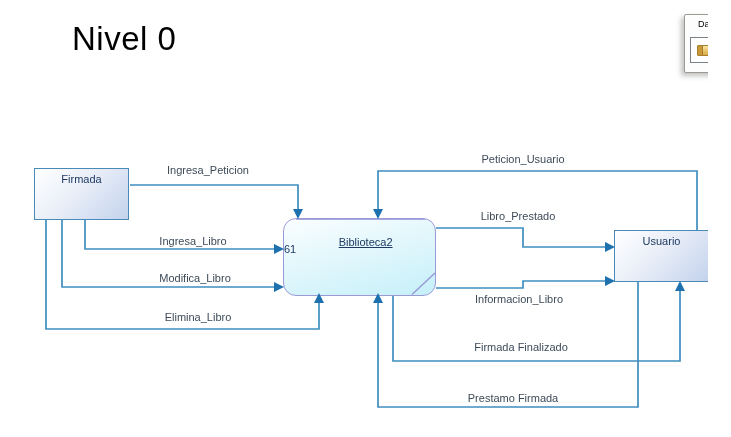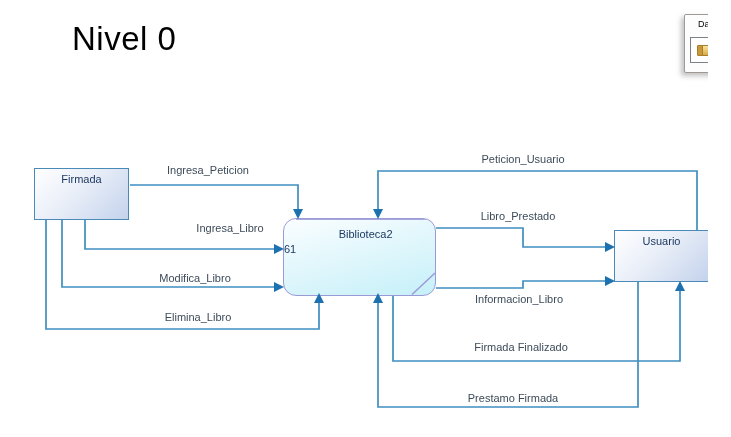--- a/index.html
+++ b/index.html
@@ -27,21 +27,21 @@
     background:linear-gradient(165deg,#fbfeff 0%, #e2f7fc 45%, #c6f0f9 100%);
     display:flex; flex-direction:row; overflow:hidden;
     font-size:11px; color:#1e3a63;
   }
   .proc-top {
     height:36px; display:flex; justify-content:center; align-items:flex-end;
     padding-bottom:2px;
   }
   .proc-bottom {
     flex:1; border-top:1.5px solid #a7a7dc;
-    display:flex; justify-content:center; align-items:flex-start; padding-top:8px;
+    display:flex; justify-content:center; align-items:flex-start; padding-top:16px;text-decoration:underline;
   }
   
   svg.connectors {
     position:absolute; left:0; top:0; width:731px; height:437px;
     pointer-events:none;
   }
   svg.connectors polyline { fill:none; stroke:#3f8fc0; stroke-width:1.7; }
   
   .flabel {
     position:absolute; transform:translateX(-50%);
@@ -107,21 +107,21 @@
     <polyline points="46,220 46,329 319,329 319,295" marker-end="url(#arrow)"></polyline>
     <polyline points="697,230 697,171 378,171 378,217" marker-end="url(#arrow)"></polyline>
     <polyline points="436,228 523,228 523,247 613,247" marker-end="url(#arrow)"></polyline>
     <polyline points="436,288 523,288 523,281 613,281" marker-end="url(#arrow)"></polyline>
     <polyline points="393,296 393,361 680,361 680,283" marker-end="url(#arrow)"></polyline>
     <polyline points="638,281 638,407 378,407 378,295" marker-end="url(#arrow)"></polyline>
     <line x1="412" y1="294.5" x2="435" y2="273" stroke="#9a9ad9" stroke-width="1.5"></line>
   </svg>
 
   <div class="flabel" style="left:208px; top:164px;">Ingresa_Peticion</div>
-  <div class="flabel" style="left:193px; top:222px;margin-left:37px;">Ingresa_Libro</div>
+  <div class="flabel" style="left:193px; top:235px;">Ingresa_Libro</div>
   <div class="flabel" style="left:195px; top:272px;">Modifica_Libro</div>
   <div class="flabel" style="left:198px; top:311px;">Elimina_Libro</div>
   <div class="flabel" style="left:523px; top:153px;">Peticion_Usuario</div>
   <div class="flabel" style="left:518px; top:210px;">Libro_Prestado</div>
   <div class="flabel" style="left:519px; top:265px;margin-top:28px;">Informacion_Libro</div>
   <div class="flabel" style="left:521px; top:341px;">Firmada Finalizado</div>
   <div class="flabel" style="left:513px; top:392px;">Prestamo Firmada</div>
 
   <div class="palette">
     <div class="palette-title">Data F</div>

